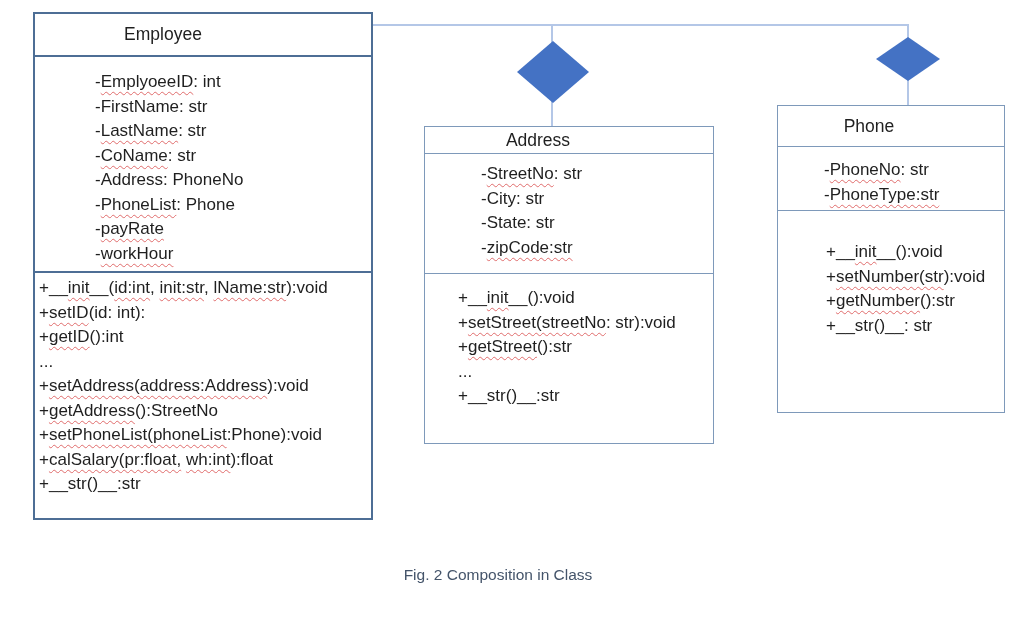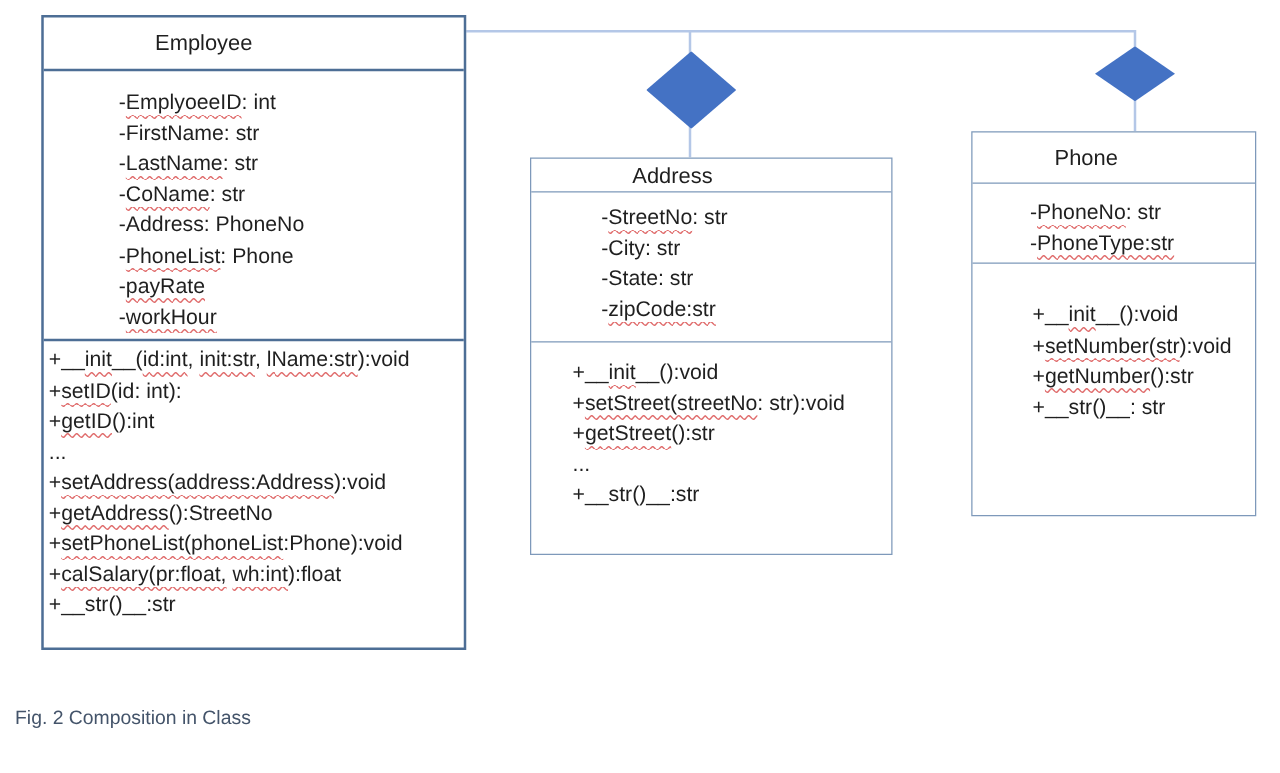--- a/index.html
+++ b/index.html
@@ -48,21 +48,21 @@
   #box-address .cls-title{height:26px;padding-right:62px;}
   #box-address .cls-attrs{height:120px;padding:8px 0 0 56px;}
   #box-address .cls-methods{padding:12px 0 0 33px;}
 
   #box-phone{left:777px;top:105px;width:228px;height:308px;}
   #box-phone .cls-title{height:40px;padding-right:44px;}
   #box-phone .cls-attrs{height:64px;padding:11px 0 0 46px;}
   #box-phone .cls-methods{padding:29px 0 0 48px;}
 
   .caption{
-    position:absolute;left:12px;top:566px;width:996px;text-align:left;
+    position:absolute;left:0;top:566px;width:996px;text-align:center;
     font-size:15.5px;color:var(--caption-text);
   }
 </style>
 </head>
 <body>
 
 <div class="canvas">
 
   <div class="conn conn-h"></div>
   <div class="conn conn-v-address"></div>

